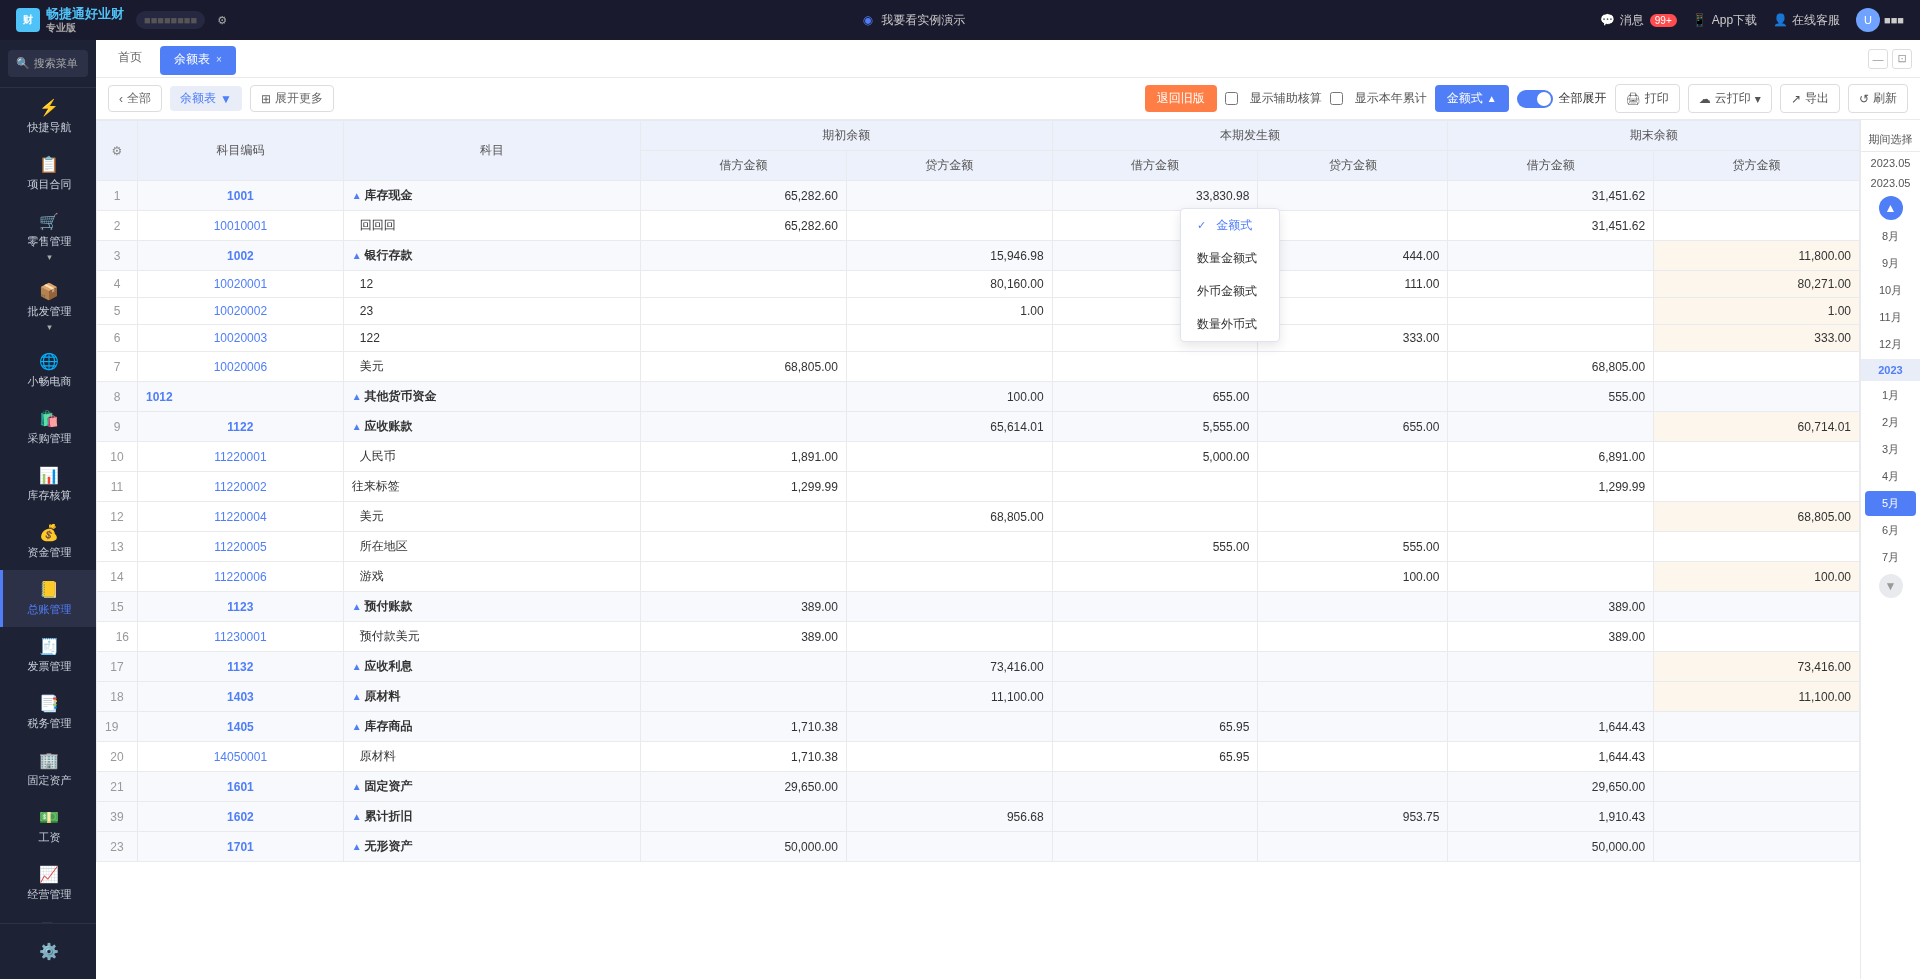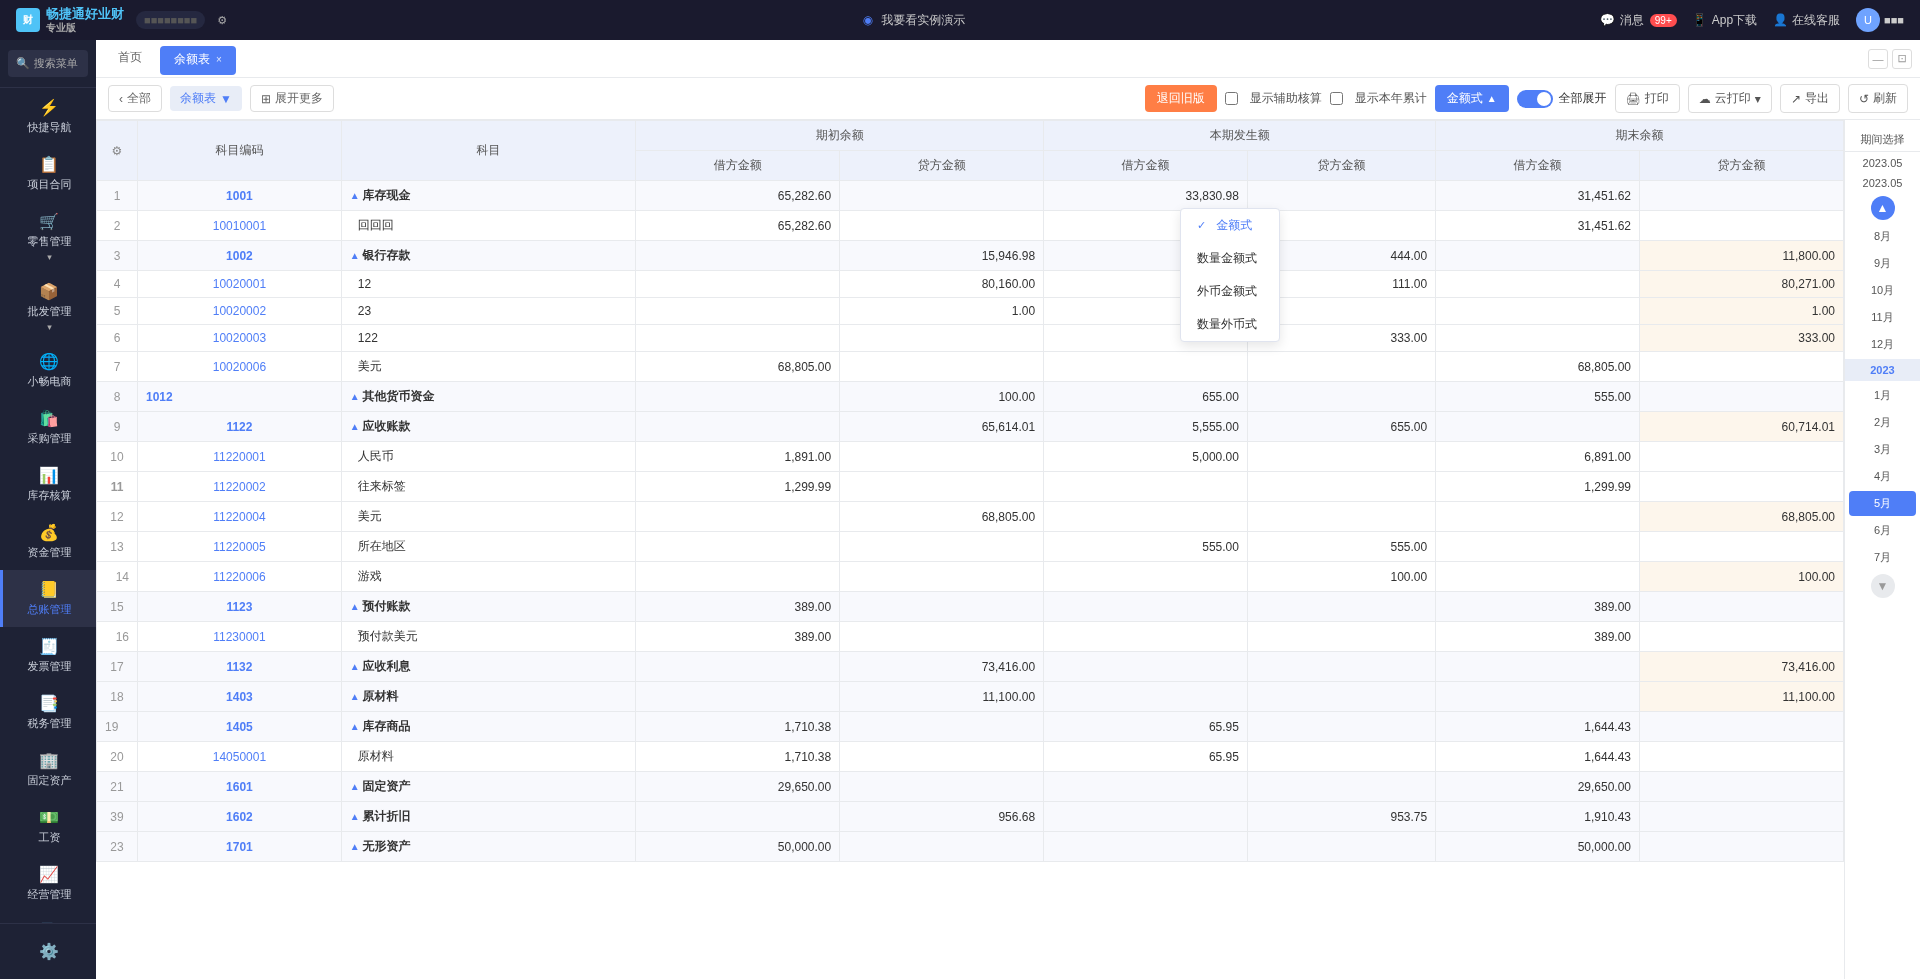--- a/index.html
+++ b/index.html
@@ -77,21 +77,21 @@
     
     .group-row td { background: #f8f9fd; }
 
     
     .dropdown-overlay { position: absolute; top: 88px; right: 640px; background: #fff; border: 1px solid #e0e4ef; border-radius: 4px; box-shadow: 0 4px 12px rgba(0,0,0,0.1); z-index: 100; min-width: 100px; }
     .dropdown-item { padding: 8px 16px; cursor: pointer; font-size: 12px; color: #333; display: flex; align-items: center; gap: 6px; }
     .dropdown-item.active { color: #4f7ef7; }
     .dropdown-item.active::before { content: '✓'; color: #4f7ef7; margin-right: 4px; font-size: 11px; }
 
     
-    .right-panel { width: 76px; background: #fff; border-left: 1px solid #e8eaed; display: flex; flex-direction: column; align-items: center; padding-top: 8px; gap: 2px; font-size: 11px; color: #555; overflow: hidden; }
+    .right-panel { width: 60px; background: #fff; border-left: 1px solid #e8eaed; display: flex; flex-direction: column; align-items: center; padding-top: 8px; gap: 2px; font-size: 11px; color: #555; overflow: hidden; }
     .period-header { font-size: 11px; color: #555; padding: 4px; text-align: center; border-bottom: 1px solid #e8eaed; width: 100%; }
     .period-item { padding: 5px 4px; width: 100%; text-align: center; cursor: pointer; color: #555; font-size: 11px; }
     .period-item.active { background: #4f7ef7; color: #fff; border-radius: 4px; margin: 0 4px; width: calc(100% - 8px); }
     .period-nav { width: 24px; height: 24px; background: #4f7ef7; border-radius: 50%; color: #fff; display: flex; align-items: center; justify-content: center; cursor: pointer; font-size: 12px; margin: 2px auto; }
     .period-nav-gray { width: 24px; height: 24px; background: #e8eaed; border-radius: 50%; color: #999; display: flex; align-items: center; justify-content: center; cursor: pointer; font-size: 12px; margin: 2px auto; }
   </style>
 </head>
 <body>
 
 <div class="top-bar">
@@ -408,23 +408,23 @@
       <td style="color:#4f7ef7;text-align:center;">11220001</td>
       <td style="padding-left:16px;">人民币</td>
       <td style="text-align:right;">1,891.00</td>
       <td style="text-align:right;"></td>
       <td style="text-align:right;">5,000.00</td>
       <td style="text-align:right;"></td>
       <td style="text-align:right;">6,891.00</td>
       <td style="text-align:right;"></td>
     </tr>
               <tr>
-      <td style="text-align:center;color:#999;font-weight:bold;">11</td>
+      <td style="text-align:center;color:#999;">11</td>
       <td style="color:#4f7ef7;text-align:center;">11220002</td>
-      <td style="padding-left:16px;">往来标签</td>
+      <td style="padding-left:8px;">往来标签</td>
       <td style="text-align:right;">1,299.99</td>
       <td style="text-align:right;"></td>
       <td style="text-align:right;"></td>
       <td style="text-align:right;"></td>
       <td style="text-align:right;">1,299.99</td>
       <td style="text-align:right;"></td>
     </tr>
               <tr>
       <td style="text-align:center;color:#999;">12</td>
       <td style="color:#4f7ef7;text-align:center;">11220004</td>
@@ -441,21 +441,21 @@
       <td style="color:#4f7ef7;text-align:center;">11220005</td>
       <td style="padding-left:16px;">所在地区</td>
       <td style="text-align:right;"></td>
       <td style="text-align:right;"></td>
       <td style="text-align:right;">555.00</td>
       <td style="text-align:right;">555.00</td>
       <td style="text-align:right;"></td>
       <td style="text-align:right;"></td>
     </tr>
               <tr>
-      <td style="text-align:right;color:#999;">14</td>
+      <td style="text-align:center;color:#999;">14</td>
       <td style="color:#4f7ef7;text-align:center;">11220006</td>
       <td style="padding-left:16px;">游戏</td>
       <td style="text-align:right;"></td>
       <td style="text-align:right;"></td>
       <td style="text-align:right;"></td>
       <td style="text-align:right;">100.00</td>
       <td style="text-align:right;"></td>
       <td style="text-align:right;background:#fdf6ec;color:#333;">100.00</td>
     </tr>
               <tr class="group-row">

